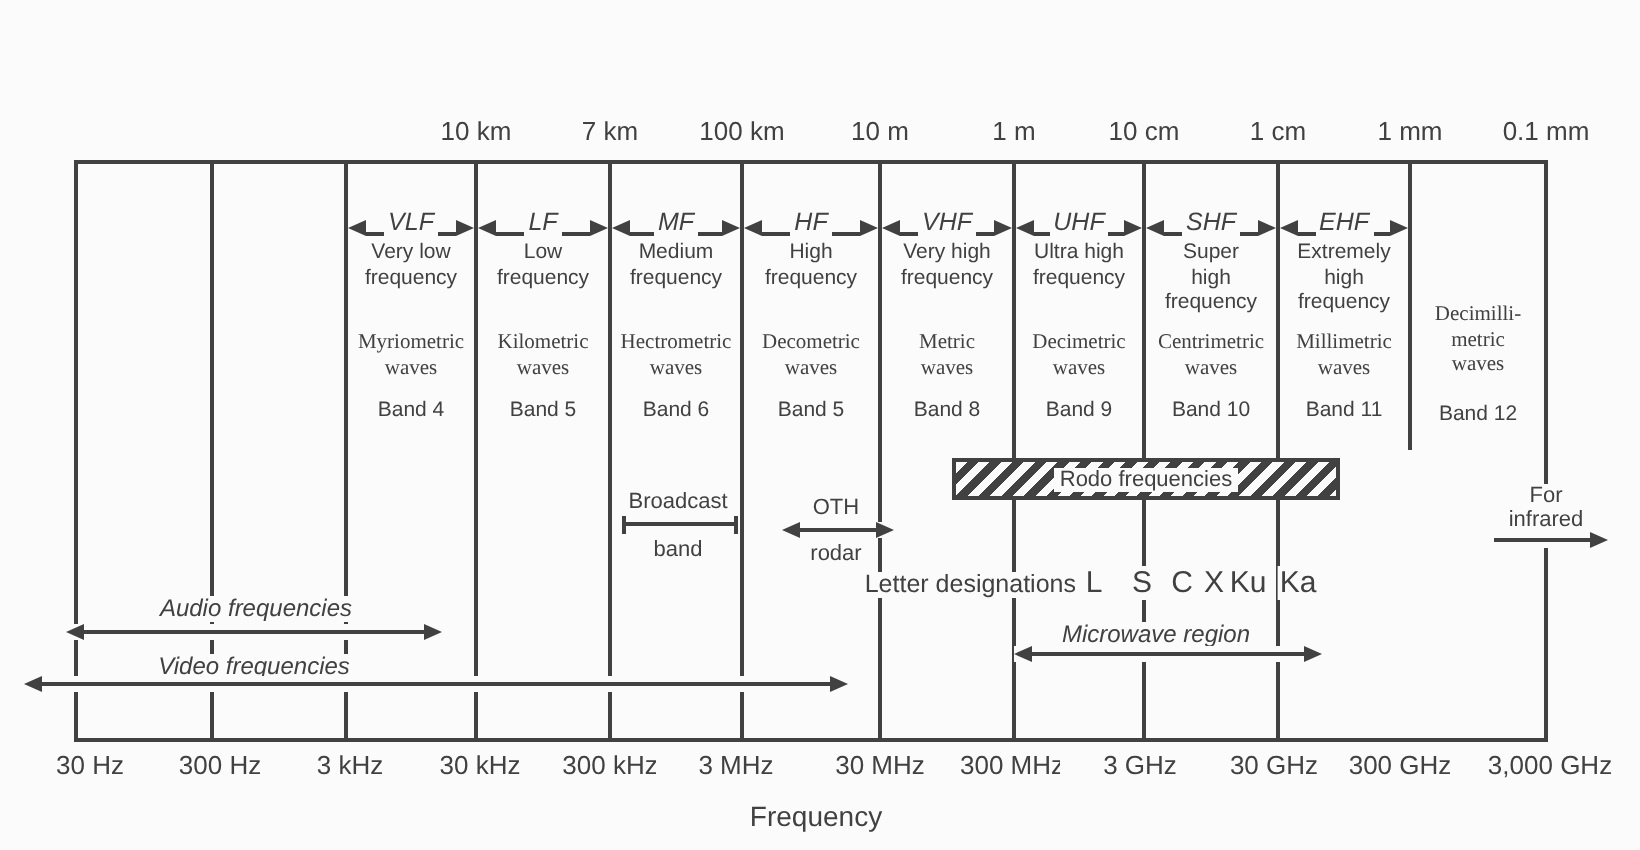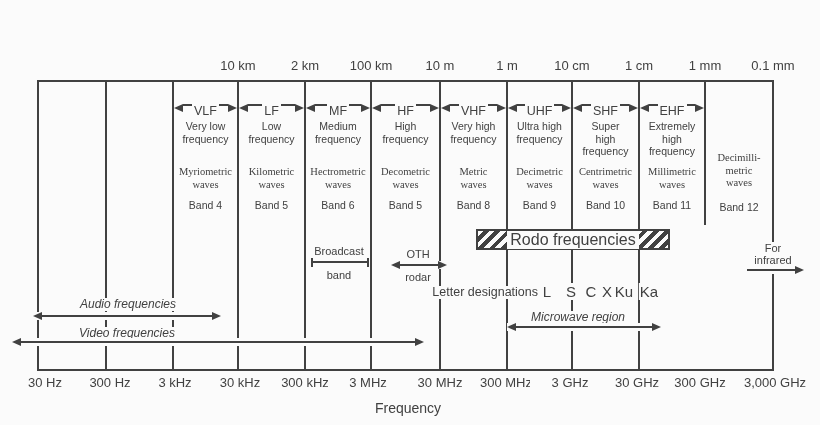--- a/index.html
+++ b/index.html
@@ -12,21 +12,21 @@
     position:relative;width:820px;height:425px;background:var(--bg);
     font-family:"Liberation Sans",sans-serif;color:var(--ink);overflow:hidden;
   }
   .title{position:absolute;width:120px;text-align:center;font-size:14px;background:var(--bg);z-index:3;}
   .wtick{position:absolute;top:58px;width:80px;text-align:center;font-size:13px;z-index:3;background:var(--bg);}
   .ftick{position:absolute;top:375px;width:80px;text-align:center;font-size:13px;z-index:3;background:var(--bg);}
   .hline{position:absolute;left:37px;width:737px;height:2px;background:var(--ink);z-index:1;}
   .vline{position:absolute;top:80px;width:2px;height:291px;background:var(--ink);z-index:1;}
   .vline.short{height:145px;}
   .col{position:absolute;top:80px;height:291px;z-index:2;}
-  .band-arrow{position:absolute;top:24px;left:0;right:0;display:flex;align-items:flex-start;background:var(--bg);}
+  .band-arrow{position:absolute;top:24px;left:0;right:0;display:flex;align-items:flex-end;background:var(--bg);font-style:italic;}
   .band-arrow .seg{flex:1;height:2px;background:var(--ink);}
   .abbr{font-size:12.5px;padding:0 2px;white-space:nowrap;}
   .ah{width:0;height:0;border-top:4px solid transparent;border-bottom:4px solid transparent;flex:none;}
   .ah.left{border-right:9px solid var(--ink);}
   .ah.right{border-left:9px solid var(--ink);}
   .bname,.bwaves,.bnum,.bextra{
     position:absolute;left:0;right:0;text-align:center;
     font-size:10.5px;line-height:12.5px;white-space:pre-line;background:var(--bg);
   }
   .bname{top:40px;}
@@ -38,32 +38,32 @@
   .arrow-band{position:absolute;display:flex;align-items:center;height:8px;background:var(--bg);z-index:3;}
   .arrow-band .shaft{flex:1;height:2px;background:var(--ink);}
   .bracket{position:absolute;height:9px;border-left:2px solid var(--ink);border-right:2px solid var(--ink);background:var(--bg);z-index:3;}
   .bracket::after{content:"";position:absolute;left:0;right:0;top:3px;height:2px;background:var(--ink);}
   .hatch-box{
     position:absolute;left:476px;top:229px;width:194px;height:21px;z-index:3;
     border:2px solid var(--ink);
     background:repeating-linear-gradient(135deg,var(--bg) 0 4px,var(--ink) 4px 8px);
     display:flex;align-items:center;justify-content:center;
   }
-  .hatch-box .lbl{font-size:16px;background:var(--bg);padding:0 3px;white-space:nowrap;}
+  .hatch-box .lbl{font-size:11px;background:var(--bg);padding:0 3px;white-space:nowrap;}
   .letter{position:absolute;top:283px;transform:translateX(-50%);font-size:15px;background:var(--bg);z-index:3;padding:0 1px;}
 </style>
 </head>
 <body>
 
 <div class="canvas">
 
   <div class="title" style="left:348px;top:400px">Frequency</div>
 
   <div class="wtick" style="left:198px">10 km</div>
-  <div class="wtick" style="left:265px">2 km</div>
+  <div class="wtick" style="left:265px">7 km</div>
   <div class="wtick" style="left:331px">100 km</div>
   <div class="wtick" style="left:400px">10 m</div>
   <div class="wtick" style="left:467px">1 m</div>
   <div class="wtick" style="left:532px">10 cm</div>
   <div class="wtick" style="left:599px">1 cm</div>
   <div class="wtick" style="left:665px">1 mm</div>
   <div class="wtick" style="left:733px">0.1 mm</div>
 
   <div class="ftick" style="left:5px">30 Hz</div>
   <div class="ftick" style="left:70px">300 Hz</div>

